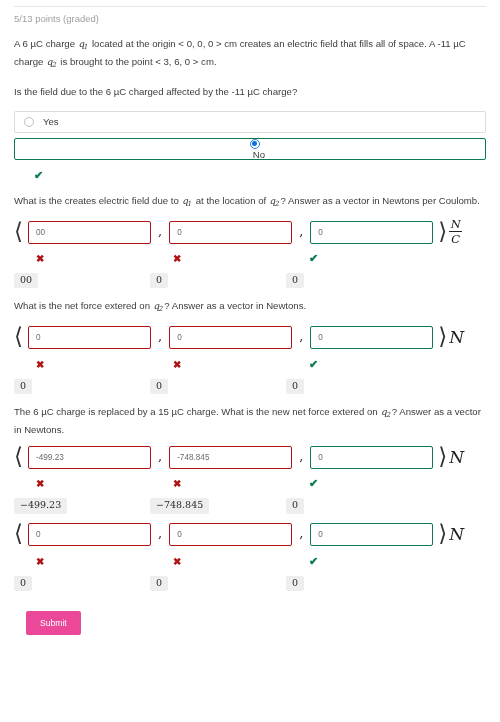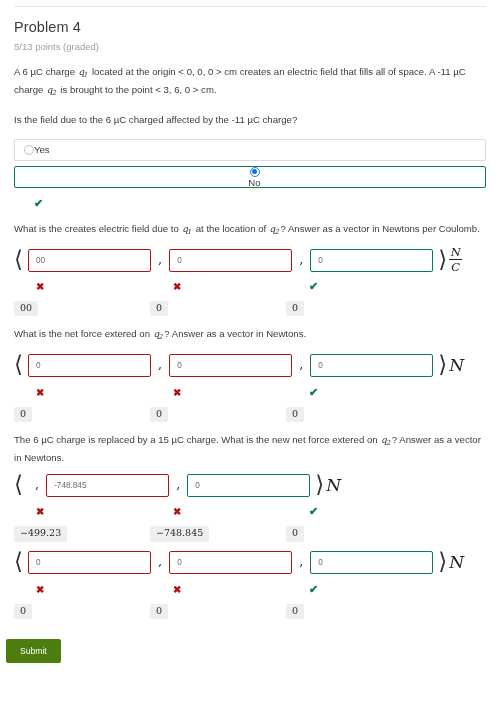--- a/index.html
+++ b/index.html
@@ -55,21 +55,21 @@
     width: 10px; height: 10px; border-radius: 50%;
     border: 1.2px solid #c2c2c2; background: #fff;
     flex: 0 0 auto; position: relative;
   }
   .opt.selected .radio { border-color: #1d7fe0; }
   .opt.selected .radio::after {
     content: ""; position: absolute; left: 1.8px; top: 1.8px;
     width: 4.6px; height: 4.6px; border-radius: 50%;
     background: #1070d8;
   }
-  .opt-label { font-size: 9.6px; color: #3c3c3c; text-align: center; }
+  .opt-label { font-size: 9.6px; margin-left: 9px; color: #3c3c3c; text-align: center; }
 
   .mark-check {
     color: #0a7d4d; font-size: 11px; font-weight: bold; line-height: 1;
   }
   .mark-cross {
     color: #b01313; font-size: 10px; font-weight: bold; line-height: 1;
   }
   .std-feedback { margin: 3px 0 0 20px; }
 
   
@@ -126,38 +126,37 @@
     background: #eeeeee;
     border-radius: 2px;
     padding: 2px 6px 3px 6px;
     font-family: "DejaVu Serif", serif;
     font-size: 9.5px; color: #2a2a2a;
     line-height: 1.1;
   }
 
   
   .submit-btn {
-    margin: 20px 0 0 6px;
-    background: #4d7c0f;
+    margin: 20px 0 0 26px;
+    background: #ec4899;
     color: #ffffff;
     border: none; border-radius: 2px;
     font-family: "Liberation Sans", sans-serif;
     font-size: 8.6px;
     padding: 7px 14px;
     cursor: pointer;
   }
 </style>
 </head>
 <body>
 
 <div class="page">
 
   <div class="top-rule"></div>
 
-  <div class="prob-title">Problem 4</div>
   <div class="prob-points">5/13 points (graded)</div>
 
   
   <div class="para">
     <span>A 6 µC charge </span><span class="mathvar"><span>q</span><sub>1</sub></span><span> located at the origin &lt; 0, 0, 0 &gt; cm creates an electric field that fills all of space. A -11 µC charge </span><span class="mathvar"><span>q</span><sub>2</sub></span><span> is brought to the point &lt; 3, 6, 0 &gt; cm.</span>
   </div>
 
   <div class="para">Is the field due to the 6 µC charged affected by the -11 µC charge?</div>
 
   
@@ -233,20 +232,21 @@
     </div>
   </div>
 
   
   <div class="para tight">
     <span>The 6 µC charge is replaced by a 15 µC charge. What is the new net force extered on </span><span class="mathvar"><span>q</span><sub>2</sub></span><span>? Answer as a vector in Newtons.</span>
   </div>
   <div class="vecblock">
     <div class="vecrow">
       <span class="angle left">⟨</span>
+      <input class="vinput" type="text" value="-499.23" style="">
       <span class="comma">,</span>
       <input class="vinput" type="text" value="-748.845" style="">
       <span class="comma">,</span>
       <input class="vinput ok" type="text" value="0" style="">
       <span class="angle right">⟩</span>
       <span class="unit">N</span>
     </div>
     <div class="markrow">
       <div class="markcell"><span class="mark-cross">✖</span></div>
       <div class="markcell c2"><span class="mark-cross">✖</span></div>

